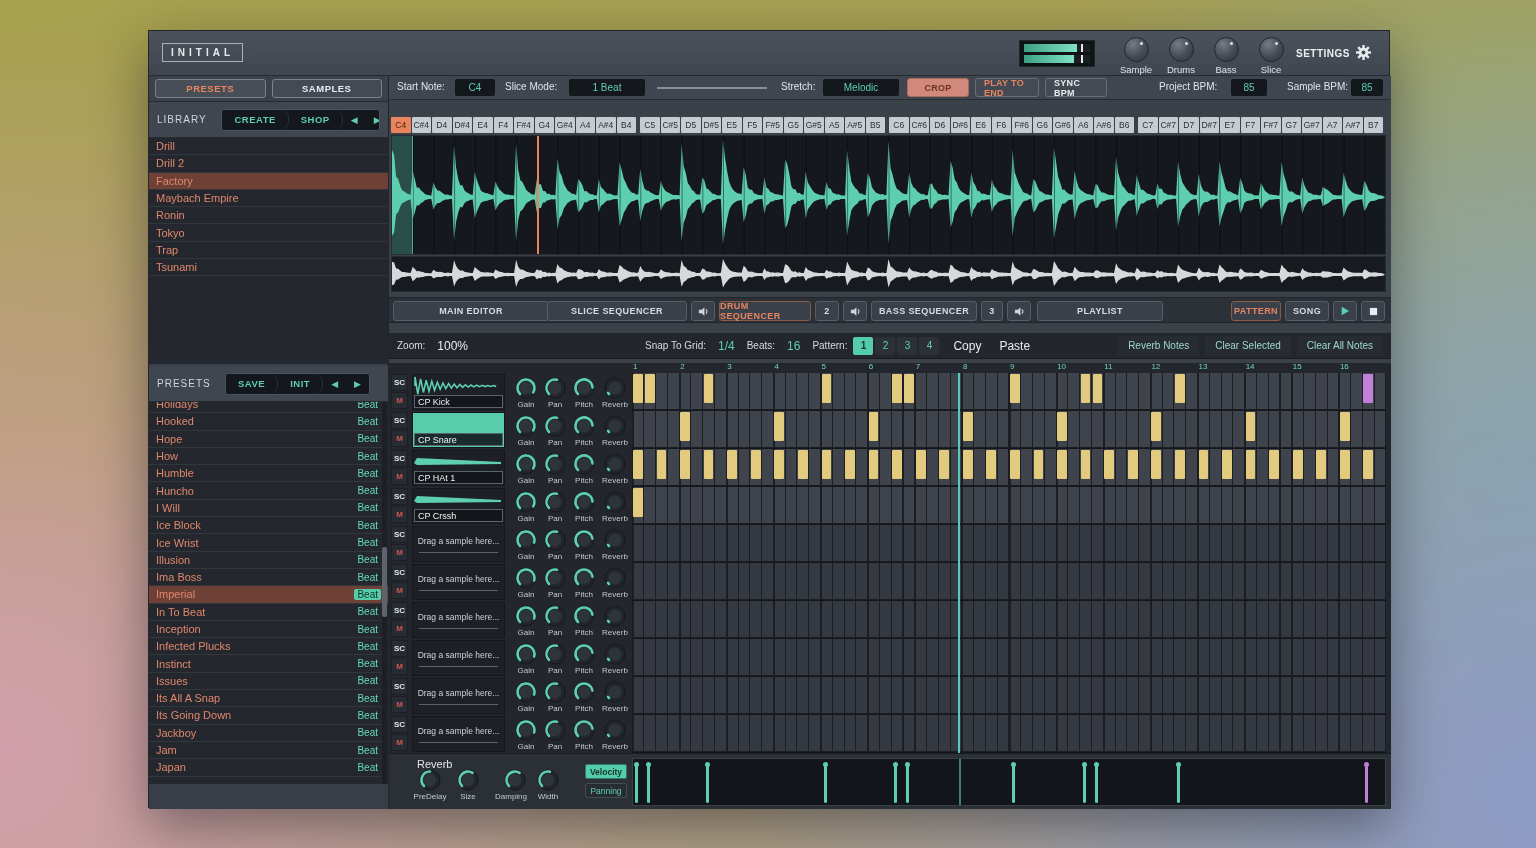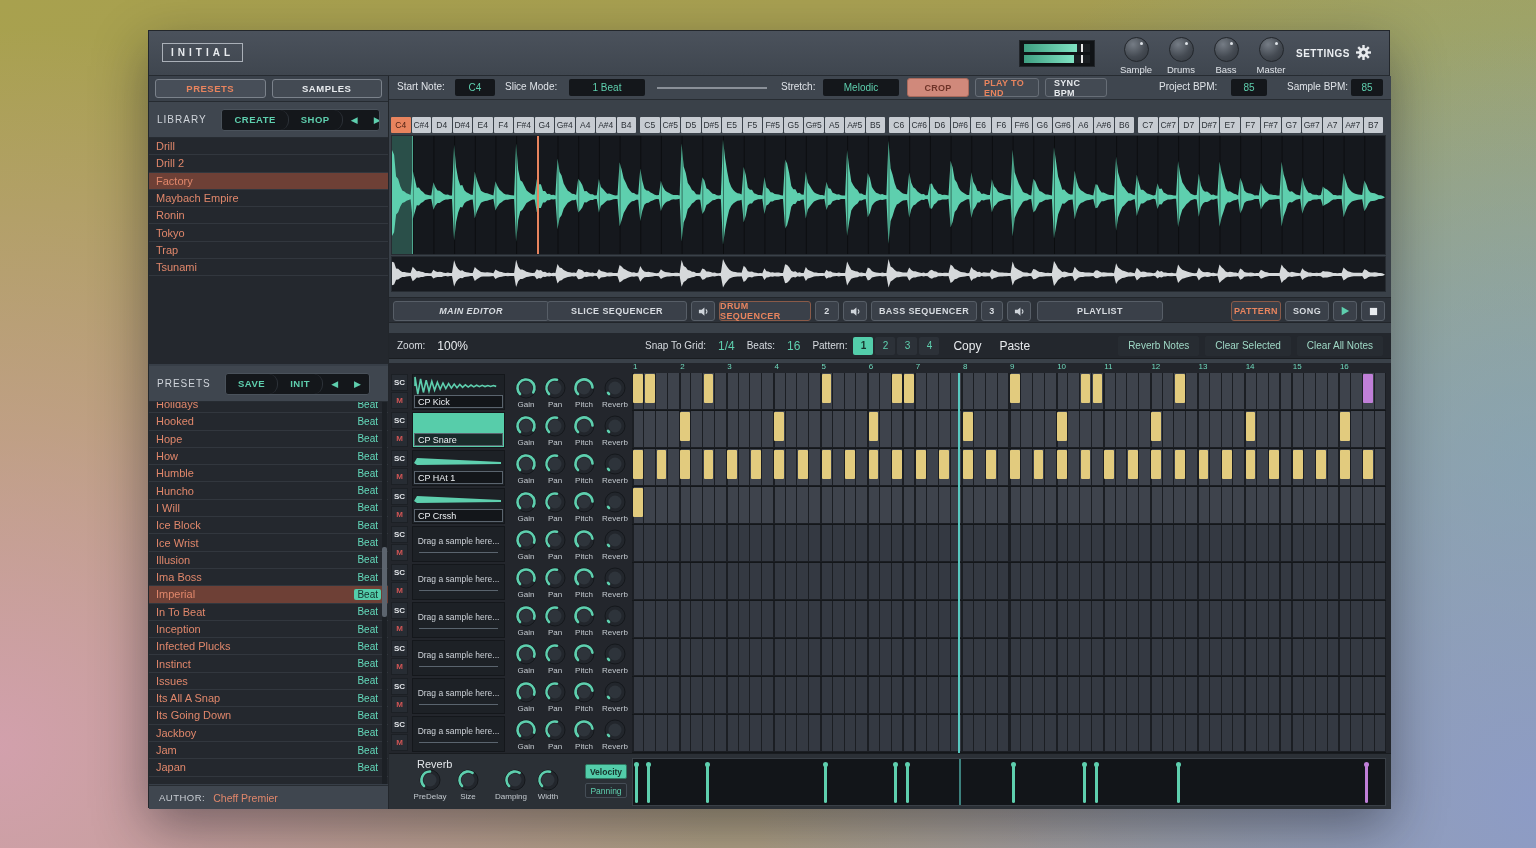--- a/index.html
+++ b/index.html
@@ -182,21 +182,21 @@
         <div class="mknob" style="left: 1055px;">
           <div class="cap">
             <div class="dot"></div>
           </div>
           <div class="lbl">Bass</div>
         </div>
         <div class="mknob" style="left: 1100px;">
           <div class="cap">
             <div class="dot"></div>
           </div>
-          <div class="lbl">Master</div>
+          <div class="lbl">Slice</div>
         </div>
       </div>
     <div class="settings">
       <span>SETTINGS</span>
       <span id="gear"><svg width="15" height="15" viewBox="-10 -10 20 20">
             <g fill="#e8ebee">
               <rect x="-1.6" y="-10" width="3.2" height="5" transform="rotate(0)"></rect>
               <rect x="-1.6" y="-10" width="3.2" height="5" transform="rotate(45)"></rect>
               <rect x="-1.6" y="-10" width="3.2" height="5" transform="rotate(90)"></rect>
               <rect x="-1.6" y="-10" width="3.2" height="5" transform="rotate(135)"></rect>
@@ -347,24 +347,20 @@
           <span class="tag">Beat</span>
         </div>
         <div class="row">
           <span>Japan</span>
           <span class="tag">Beat</span>
         </div>
         <div class="scrollbar" style="top:0; height:382px;">
         <div class="scroll-thumb" style="top:145px; height:70px;"></div>
       </div>
       </div>
-    <div class="author">
-      <span class="a1">AUTHOR:</span>
-      <span class="a2">Cheff Premier</span>
-    </div>
   </div>
 
   <div class="main">
 
     <div class="ctlrow">
       <span class="lab" style="left:8px;">Start Note:</span>
       <div class="valbox" style="left:66px; width:40px;">C4</div>
       <span class="lab" style="left:116px;">Slice Mode:</span>
       <div class="valbox" style="left:180px; width:76px;">1 Beat</div>
       <div class="hslider" style="left:268px; width:110px;"></div>
@@ -484,21 +480,21 @@
       <div class="green-zone"></div>
       <div class="orange-ph" style="left:145px;"></div>
     </div>
     <div class="wave-ov">
       <svg id="wave-ov-svg" width="993" height="34">
           <path d="M0,17.68 L0.0,4.8 L2.1,5.6 L4.1,11.4 L6.2,11.8 L8.3,13.8 L10.3,14.9 L12.4,15.0 L14.5,15.5 L16.6,15.7 L18.6,16.1 L20.7,9.7 L22.8,11.9 L24.8,14.3 L26.9,13.9 L29.0,14.7 L31.0,14.9 L33.1,15.9 L35.2,15.9 L37.2,16.2 L39.3,16.2 L41.4,12.8 L43.4,14.2 L45.5,15.0 L47.6,14.7 L49.6,15.0 L51.7,15.7 L53.8,16.0 L55.9,15.6 L57.9,16.1 L60.0,16.1 L62.1,3.3 L64.1,9.1 L66.2,12.1 L68.3,13.8 L70.3,13.2 L72.4,14.8 L74.5,15.3 L76.5,15.5 L78.6,15.9 L80.7,16.0 L82.8,10.1 L84.8,12.1 L86.9,13.6 L89.0,15.1 L91.0,15.3 L93.1,15.5 L95.2,15.3 L97.2,15.5 L99.3,15.7 L101.4,16.2 L103.4,12.6 L105.5,13.8 L107.6,14.7 L109.6,15.1 L111.7,15.7 L113.8,16.0 L115.8,15.8 L117.9,15.9 L120.0,16.0 L122.1,16.1 L124.1,2.8 L126.2,9.7 L128.3,12.5 L130.3,12.5 L132.4,13.6 L134.5,14.8 L136.5,15.2 L138.6,15.7 L140.7,16.0 L142.7,15.7 L144.8,12.2 L146.9,13.5 L148.9,13.0 L151.0,15.1 L153.1,14.7 L155.2,15.9 L157.2,15.5 L159.3,16.2 L161.4,15.7 L163.4,16.1 L165.5,7.0 L167.6,10.4 L169.6,11.0 L171.7,13.1 L173.8,14.0 L175.8,14.9 L177.9,15.2 L180.0,15.7 L182.1,15.5 L184.1,16.0 L186.2,12.0 L188.3,12.5 L190.3,13.2 L192.4,15.2 L194.5,14.8 L196.5,15.3 L198.6,15.8 L200.7,15.5 L202.7,16.3 L204.8,15.9 L206.9,11.9 L208.9,14.1 L211.0,14.4 L213.1,15.0 L215.2,15.8 L217.2,15.5 L219.3,15.6 L221.4,16.0 L223.4,16.1 L225.5,15.9 L227.6,8.0 L229.6,9.6 L231.7,11.8 L233.8,12.8 L235.8,14.0 L237.9,14.8 L240.0,15.4 L242.0,15.3 L244.1,15.9 L246.2,15.6 L248.3,9.1 L250.3,12.4 L252.4,14.5 L254.5,15.0 L256.5,14.7 L258.6,15.2 L260.7,15.4 L262.7,15.9 L264.8,16.2 L266.9,15.7 L268.9,12.3 L271.0,14.0 L273.1,15.0 L275.1,15.3 L277.2,15.4 L279.3,15.9 L281.4,16.1 L283.4,15.8 L285.5,15.7 L287.6,16.2 L289.6,2.9 L291.7,8.9 L293.8,10.3 L295.8,13.0 L297.9,13.5 L300.0,14.7 L302.0,14.8 L304.1,16.0 L306.2,16.0 L308.2,15.7 L310.3,11.6 L312.4,12.2 L314.4,14.4 L316.5,14.5 L318.6,15.0 L320.7,15.8 L322.7,15.6 L324.8,16.2 L326.9,16.3 L328.9,15.7 L331.0,1.9 L333.1,6.6 L335.1,9.8 L337.2,12.6 L339.3,14.0 L341.3,14.7 L343.4,15.1 L345.5,15.5 L347.6,15.4 L349.6,15.7 L351.7,8.8 L353.8,10.7 L355.8,14.3 L357.9,14.8 L360.0,14.4 L362.0,15.6 L364.1,15.8 L366.2,16.2 L368.2,16.0 L370.3,16.3 L372.4,11.3 L374.4,14.3 L376.5,14.5 L378.6,15.4 L380.6,15.2 L382.7,15.7 L384.8,15.6 L386.9,15.6 L388.9,16.0 L391.0,16.0 L393.1,7.2 L395.1,7.9 L397.2,10.2 L399.3,13.8 L401.3,14.7 L403.4,14.2 L405.5,15.7 L407.5,15.2 L409.6,15.9 L411.7,15.9 L413.8,9.9 L415.8,12.8 L417.9,13.7 L420.0,14.6 L422.0,15.4 L424.1,15.6 L426.2,15.9 L428.2,16.1 L430.3,16.0 L432.4,16.3 L434.4,12.7 L436.5,14.4 L438.6,14.2 L440.6,15.5 L442.7,15.7 L444.8,16.0 L446.9,15.6 L448.9,16.1 L451.0,16.1 L453.1,16.0 L455.1,4.6 L457.2,9.0 L459.3,12.8 L461.3,13.6 L463.4,14.2 L465.5,14.5 L467.5,15.8 L469.6,15.5 L471.7,16.0 L473.7,16.2 L475.8,10.5 L477.9,11.6 L479.9,14.1 L482.0,14.9 L484.1,15.6 L486.2,15.7 L488.2,16.0 L490.3,15.4 L492.4,15.9 L494.4,16.0 L496.5,2.1 L498.6,9.4 L500.6,10.8 L502.7,13.0 L504.8,14.5 L506.8,14.6 L508.9,15.1 L511.0,15.6 L513.0,15.5 L515.1,15.5 L517.2,10.4 L519.3,13.1 L521.3,14.2 L523.4,14.3 L525.5,15.1 L527.5,15.5 L529.6,15.9 L531.7,15.5 L533.7,16.2 L535.8,15.8 L537.9,13.4 L539.9,12.8 L542.0,14.2 L544.1,14.6 L546.1,15.8 L548.2,15.7 L550.3,16.0 L552.4,15.7 L554.4,15.7 L556.5,16.1 L558.6,7.5 L560.6,9.0 L562.7,12.1 L564.8,12.7 L566.8,14.1 L568.9,15.0 L571.0,15.2 L573.0,15.6 L575.1,16.2 L577.2,16.1 L579.3,10.1 L581.3,12.6 L583.4,13.4 L585.5,15.1 L587.5,14.8 L589.6,15.9 L591.7,15.3 L593.7,15.6 L595.8,15.8 L597.9,15.8 L599.9,11.9 L602.0,13.8 L604.1,14.2 L606.1,15.2 L608.2,15.4 L610.3,15.4 L612.4,15.7 L614.4,15.8 L616.5,16.0 L618.6,16.1 L620.6,4.4 L622.7,10.3 L624.8,11.7 L626.8,13.0 L628.9,14.0 L631.0,15.3 L633.0,15.6 L635.1,15.4 L637.2,16.2 L639.2,16.2 L641.3,12.1 L643.4,12.5 L645.5,13.9 L647.5,15.1 L649.6,15.0 L651.7,15.5 L653.7,15.9 L655.8,15.7 L657.9,15.9 L659.9,16.1 L662.0,3.9 L664.1,7.5 L666.1,11.3 L668.2,12.9 L670.3,14.9 L672.3,14.4 L674.4,15.1 L676.5,15.7 L678.5,15.9 L680.6,15.8 L682.7,9.7 L684.8,12.6 L686.8,14.2 L688.9,14.9 L691.0,15.0 L693.0,15.4 L695.1,15.6 L697.2,15.6 L699.2,15.8 L701.3,16.1 L703.4,13.5 L705.4,13.3 L707.5,14.6 L709.6,15.5 L711.6,15.2 L713.7,15.4 L715.8,15.8 L717.9,15.8 L719.9,15.8 L722.0,16.2 L724.1,6.2 L726.1,10.4 L728.2,12.1 L730.3,13.6 L732.3,13.9 L734.4,14.8 L736.5,15.6 L738.5,15.3 L740.6,15.8 L742.7,16.2 L744.8,10.7 L746.8,12.8 L748.9,14.9 L751.0,14.5 L753.0,14.8 L755.1,15.5 L757.2,15.5 L759.2,15.8 L761.3,16.3 L763.4,15.7 L765.4,13.0 L767.5,14.7 L769.6,14.1 L771.6,15.4 L773.7,15.6 L775.8,16.1 L777.9,15.9 L779.9,15.8 L782.0,16.2 L784.1,16.2 L786.1,7.4 L788.2,10.7 L790.3,12.8 L792.3,13.4 L794.4,14.3 L796.5,14.9 L798.5,15.6 L800.6,16.0 L802.7,16.2 L804.7,15.9 L806.8,10.4 L808.9,13.6 L811.0,14.9 L813.0,15.3 L815.1,14.9 L817.2,15.2 L819.2,16.1 L821.3,15.7 L823.4,16.2 L825.4,16.4 L827.5,7.5 L829.6,10.3 L831.6,12.0 L833.7,14.4 L835.8,15.3 L837.8,14.8 L839.9,15.1 L842.0,15.5 L844.0,15.5 L846.1,16.2 L848.2,11.5 L850.3,12.7 L852.3,15.0 L854.4,15.6 L856.5,15.7 L858.5,15.4 L860.6,15.7 L862.7,16.2 L864.7,16.0 L866.8,16.1 L868.9,12.8 L870.9,13.7 L873.0,14.9 L875.1,15.3 L877.1,16.0 L879.2,15.9 L881.3,15.9 L883.4,15.9 L885.4,16.1 L887.5,16.0 L889.6,7.4 L891.6,10.6 L893.7,12.2 L895.8,14.8 L897.8,15.4 L899.9,14.7 L902.0,15.3 L904.0,15.8 L906.1,16.0 L908.2,16.3 L910.3,11.3 L912.3,13.4 L914.4,14.6 L916.5,15.6 L918.5,15.5 L920.6,16.0 L922.7,15.9 L924.7,15.7 L926.8,16.1 L928.9,15.7 L930.9,14.0 L933.0,14.4 L935.1,14.4 L937.1,14.7 L939.2,15.3 L941.3,16.1 L943.4,16.0 L945.4,16.2 L947.5,15.9 L949.6,15.9 L951.6,10.6 L953.7,12.5 L955.8,14.2 L957.8,14.8 L959.9,15.4 L962.0,15.7 L964.0,15.7 L966.1,15.8 L968.2,15.8 L970.2,15.9 L972.3,12.2 L974.4,13.1 L976.5,14.7 L978.5,15.5 L980.6,15.4 L982.7,15.3 L984.7,15.6 L986.8,16.1 L988.9,15.9 L990.9,16.4 L993,17.68 L990.9,18.7 L988.9,19.1 L986.8,19.0 L984.7,19.4 L982.7,19.7 L980.6,19.5 L978.5,19.5 L976.5,20.1 L974.4,21.4 L972.3,22.2 L970.2,19.1 L968.2,19.2 L966.1,19.2 L964.0,19.3 L962.0,19.3 L959.9,19.5 L957.8,20.0 L955.8,20.6 L953.7,21.9 L951.6,23.5 L949.6,19.1 L947.5,19.1 L945.4,18.9 L943.4,19.1 L941.3,19.0 L939.2,19.6 L937.1,20.1 L935.1,20.4 L933.0,20.4 L930.9,20.7 L928.9,19.3 L926.8,19.0 L924.7,19.3 L922.7,19.1 L920.6,19.1 L918.5,19.5 L916.5,19.4 L914.4,20.2 L912.3,21.2 L910.3,22.9 L908.2,18.8 L906.1,19.0 L904.0,19.2 L902.0,19.6 L899.9,20.1 L897.8,19.6 L895.8,20.0 L893.7,22.2 L891.6,23.5 L889.6,26.1 L887.5,19.0 L885.4,19.0 L883.4,19.1 L881.3,19.1 L879.2,19.1 L877.1,19.0 L875.1,19.6 L873.0,20.0 L870.9,20.9 L868.9,21.7 L866.8,19.0 L864.7,19.1 L862.7,18.9 L860.6,19.3 L858.5,19.6 L856.5,19.3 L854.4,19.4 L852.3,19.8 L850.3,21.8 L848.2,22.7 L846.1,18.9 L844.0,19.4 L842.0,19.5 L839.9,19.8 L837.8,20.0 L835.8,19.7 L833.7,20.4 L831.6,22.3 L829.6,23.7 L827.5,26.0 L825.4,18.7 L823.4,18.9 L821.3,19.3 L819.2,18.9 L817.2,19.7 L815.1,20.0 L813.0,19.6 L811.0,19.9 L808.9,21.0 L806.8,23.6 L804.7,19.2 L802.7,18.9 L800.6,19.1 L798.5,19.4 L796.5,20.0 L794.4,20.4 L792.3,21.2 L790.3,21.7 L788.2,23.4 L786.1,26.1 L784.1,18.9 L782.0,18.9 L779.9,19.2 L777.9,19.2 L775.8,19.0 L773.7,19.4 L771.6,19.6 L769.6,20.6 L767.5,20.1 L765.4,21.5 L763.4,19.3 L761.3,18.8 L759.2,19.2 L757.2,19.5 L755.1,19.5 L753.0,20.1 L751.0,20.3 L748.9,20.0 L746.8,21.7 L744.8,23.4 L742.7,18.9 L740.6,19.2 L738.5,19.6 L736.5,19.4 L734.4,20.1 L732.3,20.8 L730.3,21.0 L728.2,22.3 L726.1,23.7 L724.1,27.1 L722.0,18.9 L719.9,19.2 L717.9,19.2 L715.8,19.3 L713.7,19.6 L711.6,19.7 L709.6,19.4 L707.5,20.2 L705.4,21.3 L703.4,21.1 L701.3,19.0 L699.2,19.2 L697.2,19.4 L695.1,19.4 L693.0,19.5 L691.0,19.9 L688.9,20.0 L686.8,20.6 L684.8,21.9 L682.7,24.2 L680.6,19.3 L678.5,19.1 L676.5,19.3 L674.4,19.8 L672.3,20.4 L670.3,20.0 L668.2,21.6 L666.1,22.9 L664.1,26.0 L662.0,29.0 L659.9,19.0 L657.9,19.2 L655.8,19.3 L653.7,19.2 L651.7,19.5 L649.6,19.8 L647.5,19.8 L645.5,20.8 L643.4,21.9 L641.3,22.3 L639.2,18.9 L637.2,18.9 L635.1,19.5 L633.0,19.4 L631.0,19.6 L628.9,20.7 L626.8,21.5 L624.8,22.6 L622.7,23.7 L620.6,28.6 L618.6,19.0 L616.5,19.0 L614.4,19.2 L612.4,19.3 L610.3,19.6 L608.2,19.6 L606.1,19.7 L604.1,20.5 L602.0,20.9 L599.9,22.5 L597.9,19.2 L595.8,19.2 L593.7,19.4 L591.7,19.6 L589.6,19.1 L587.5,20.0 L585.5,19.8 L583.4,21.2 L581.3,21.8 L579.3,23.9 L577.2,19.0 L575.1,18.9 L573.0,19.4 L571.0,19.7 L568.9,19.9 L566.8,20.6 L564.8,21.8 L562.7,22.2 L560.6,24.8 L558.6,26.0 L556.5,18.9 L554.4,19.3 L552.4,19.3 L550.3,19.0 L548.2,19.3 L546.1,19.2 L544.1,20.2 L542.0,20.5 L539.9,21.7 L537.9,21.1 L535.8,19.3 L533.7,18.9 L531.7,19.4 L529.6,19.1 L527.5,19.5 L525.5,19.8 L523.4,20.4 L521.3,20.5 L519.3,21.5 L517.2,23.7 L515.1,19.4 L513.0,19.4 L511.0,19.4 L508.9,19.8 L506.8,20.2 L504.8,20.3 L502.7,21.5 L500.6,23.3 L498.6,24.5 L496.5,30.4 L494.4,19.0 L492.4,19.2 L490.3,19.5 L488.2,19.0 L486.2,19.3 L484.1,19.4 L482.0,19.9 L479.9,20.6 L477.9,22.7 L475.8,23.6 L473.7,18.9 L471.7,19.1 L469.6,19.5 L467.5,19.2 L465.5,20.3 L463.4,20.5 L461.3,21.0 L459.3,21.7 L457.2,24.8 L455.1,28.4 L453.1,19.0 L451.0,19.0 L448.9,19.0 L446.9,19.4 L444.8,19.1 L442.7,19.3 L440.6,19.4 L438.6,20.5 L436.5,20.4 L434.4,21.8 L432.4,18.8 L430.3,19.1 L428.2,19.0 L426.2,19.2 L424.1,19.3 L422.0,19.6 L420.0,20.2 L417.9,21.0 L415.8,21.6 L413.8,24.0 L411.7,19.2 L409.6,19.2 L407.5,19.7 L405.5,19.3 L403.4,20.5 L401.3,20.1 L399.3,20.8 L397.2,23.8 L395.1,25.7 L393.1,26.3 L391.0,19.1 L388.9,19.0 L386.9,19.4 L384.8,19.4 L382.7,19.3 L380.6,19.7 L378.6,19.5 L376.5,20.3 L374.4,20.4 L372.4,22.9 L370.3,18.9 L368.2,19.0 L366.2,18.9 L364.1,19.2 L362.0,19.4 L360.0,20.4 L357.9,20.1 L355.8,20.5 L353.8,23.4 L351.7,25.0 L349.6,19.3 L347.6,19.5 L345.5,19.5 L343.4,19.8 L341.3,20.1 L339.3,20.7 L337.2,21.8 L335.1,24.2 L333.1,26.8 L331.0,30.6 L328.9,19.3 L326.9,18.8 L324.8,18.9 L322.7,19.4 L320.7,19.2 L318.6,19.8 L316.5,20.3 L314.4,20.4 L312.4,22.2 L310.3,22.7 L308.2,19.3 L306.2,19.1 L304.1,19.1 L302.0,20.0 L300.0,20.2 L297.9,21.1 L295.8,21.6 L293.8,23.7 L291.7,24.9 L289.6,29.8 L287.6,18.9 L285.5,19.3 L283.4,19.2 L281.4,19.0 L279.3,19.2 L277.2,19.5 L275.1,19.6 L273.1,19.9 L271.0,20.7 L268.9,22.1 L266.9,19.3 L264.8,18.9 L262.7,19.1 L260.7,19.5 L258.6,19.7 L256.5,20.1 L254.5,19.9 L252.4,20.3 L250.3,22.0 L248.3,24.7 L246.2,19.4 L244.1,19.2 L242.0,19.7 L240.0,19.6 L237.9,20.1 L235.8,20.7 L233.8,21.7 L231.7,22.5 L229.6,24.3 L227.6,25.6 L225.5,19.2 L223.4,18.9 L221.4,19.0 L219.3,19.3 L217.2,19.5 L215.2,19.2 L213.1,19.9 L211.0,20.3 L208.9,20.6 L206.9,22.5 L204.8,19.1 L202.7,18.8 L200.7,19.5 L198.6,19.2 L196.5,19.6 L194.5,20.1 L192.4,19.7 L190.3,21.4 L188.3,21.9 L186.2,22.3 L184.1,19.1 L182.1,19.5 L180.0,19.3 L177.9,19.7 L175.8,20.0 L173.8,20.7 L171.7,21.4 L169.6,23.2 L167.6,23.7 L165.5,26.5 L163.4,19.0 L161.4,19.3 L159.3,18.9 L157.2,19.5 L155.2,19.2 L153.1,20.1 L151.0,19.8 L148.9,21.5 L146.9,21.1 L144.8,22.2 L142.7,19.3 L140.7,19.0 L138.6,19.3 L136.5,19.7 L134.5,20.1 L132.4,21.1 L130.3,21.9 L128.3,21.9 L126.2,24.2 L124.1,29.9 L122.1,19.0 L120.0,19.1 L117.9,19.1 L115.8,19.2 L113.8,19.1 L111.7,19.3 L109.6,19.8 L107.6,20.1 L105.5,20.8 L103.4,21.9 L101.4,18.9 L99.3,19.3 L97.2,19.5 L95.2,19.6 L93.1,19.5 L91.0,19.6 L89.0,19.8 L86.9,21.1 L84.8,22.3 L82.8,23.9 L80.7,19.1 L78.6,19.1 L76.5,19.5 L74.5,19.7 L72.4,20.1 L70.3,21.3 L68.3,20.9 L66.2,22.2 L64.1,24.7 L62.1,29.5 L60.0,19.0 L57.9,19.0 L55.9,19.4 L53.8,19.1 L51.7,19.3 L49.6,19.9 L47.6,20.1 L45.5,19.9 L43.4,20.6 L41.4,21.6 L39.3,18.9 L37.2,18.9 L35.2,19.1 L33.1,19.2 L31.0,19.9 L29.0,20.1 L26.9,20.8 L24.8,20.4 L22.8,22.4 L20.7,24.2 L18.6,19.0 L16.6,19.3 L14.5,19.5 L12.4,19.9 L10.3,19.9 L8.3,20.9 L6.2,22.5 L4.1,22.8 L2.1,27.6 L0.0,28.2 Z" fill="rgba(235,238,240,.9)"></path>
         </svg>
     </div>
 
     <div class="tabbar">
-      <div class="tbtn" style="left:4px; width:156px;font-style:italic;">MAIN EDITOR</div>
+      <div class="tbtn" style="left:4px; width:156px;">MAIN EDITOR</div>
       <div class="tbtn" style="left:158px; width:140px;">SLICE SEQUENCER</div>
       <div class="tbtn spk" style="left:302px; width:24px;">
           <svg width="11" height="11" viewBox="0 0 12 12">
             <path d="M1,4 L4,4 L7,1.5 L7,10.5 L4,8 L1,8 Z" fill="#cfd4da"></path>
             <path d="M8.6,3.6 A3.4,3.4 0 0 1 8.6,8.4" stroke="#cfd4da" stroke-width="1.1" fill="none"></path>
           </svg>
         </div>
       <div class="tbtn hl" style="left:330px; width:92px;">DRUM SEQUENCER</div>
       <div class="tbtn" style="left:426px; width:24px;">2</div>
       <div class="tbtn spk" style="left:454px; width:24px;">

